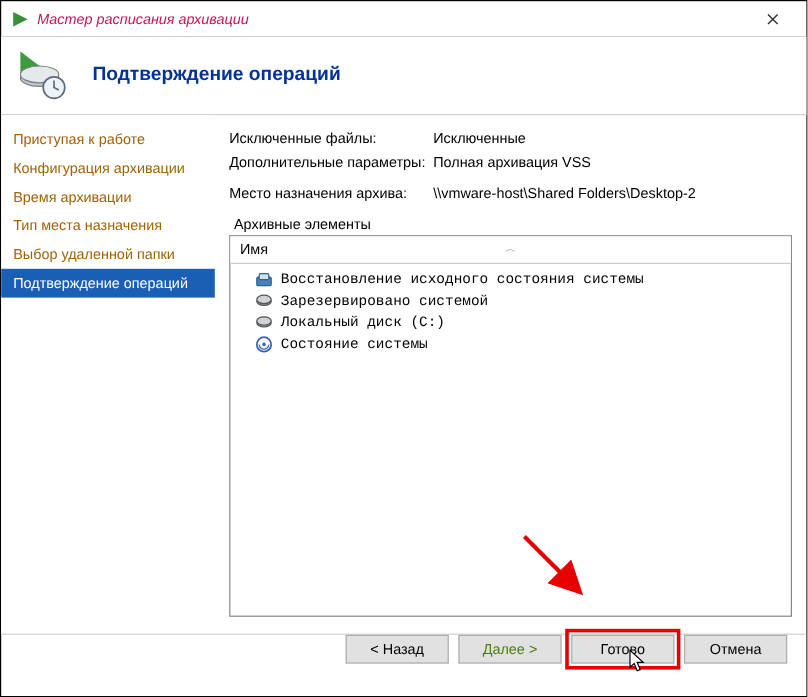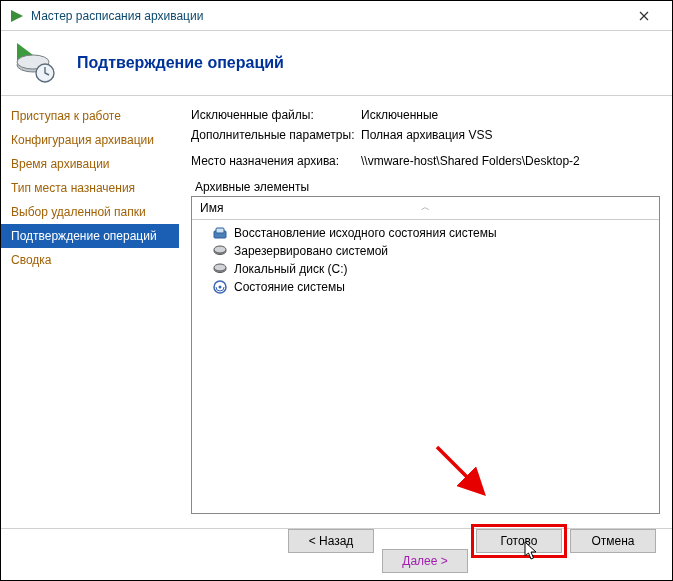--- a/index.html
+++ b/index.html
@@ -23,21 +23,21 @@
     display: flex;
     align-items: center;
     padding: 0 8px;
     border-bottom: 1px solid #d0d0d0;
   }
   .titlebar-icon {
     width: 16px; height: 16px;
     margin-right: 6px;
     display: flex; align-items: center; justify-content: center;
   }
-  .titlebar-title { flex: 1; color: #0c4a6e; }
+  .titlebar-title { flex: 1; color: #be185d; font-style: italic; }
   .titlebar-close {
     width: 40px; height: 28px;
     display: flex; align-items: center; justify-content: center;
     cursor: pointer;
   }
   .titlebar-close svg { width: 10px; height: 10px; }
   .header {
     height: 65px;
     display: flex;
     align-items: center;
@@ -112,20 +112,21 @@
     left: 50%;
     top: 4px;
     transform: translateX(-50%);
     color: #888;
     font-size: 9px;
   }
   .list-body {
     flex: 1;
     overflow: auto;
     padding: 4px 0;
+    font-family: Liberation Mono, monospace;
   }
   .list-item {
     display: flex;
     align-items: center;
     padding: 1px 8px 1px 20px;
     gap: 6px;
   }
   .item-icon {
     width: 16px; height: 16px;
     display: flex; align-items: center; justify-content: center;
@@ -146,23 +147,22 @@
     background: #e1e1e1;
     display: flex;
     align-items: center;
     justify-content: center;
     cursor: pointer;
     padding: 0 10px;
     font-family: inherit;
     font-size: 12px;
   }
   .btn.disabled {
-    color: #a21caf;
+    color: #4d7c0f;
     cursor: default;
-    margin-top: 20px;
   }
   .btn.highlight {
     outline: 3px solid #e60000;
     outline-offset: 2px;
     position: relative;
   }
   .arrow-annotation {
     position: absolute;
     left: 430px;
     top: 440px;
@@ -208,21 +208,20 @@
   </div>
 
   <div class="body">
     <div class="sidebar">
       <div class="sidebar-item">Приступая к работе</div>
       <div class="sidebar-item">Конфигурация архивации</div>
       <div class="sidebar-item">Время архивации</div>
       <div class="sidebar-item">Тип места назначения</div>
       <div class="sidebar-item">Выбор удаленной папки</div>
       <div class="sidebar-item selected">Подтверждение операций</div>
-      <div class="sidebar-item">Сводка</div>
     </div>
 
     <div class="content">
 
       <div class="row">
         <div class="row-label">Исключенные файлы:</div>
         <div class="row-value">Исключенные</div>
       </div>
       <div class="row">
         <div class="row-label">Дополнительные параметры:</div>

